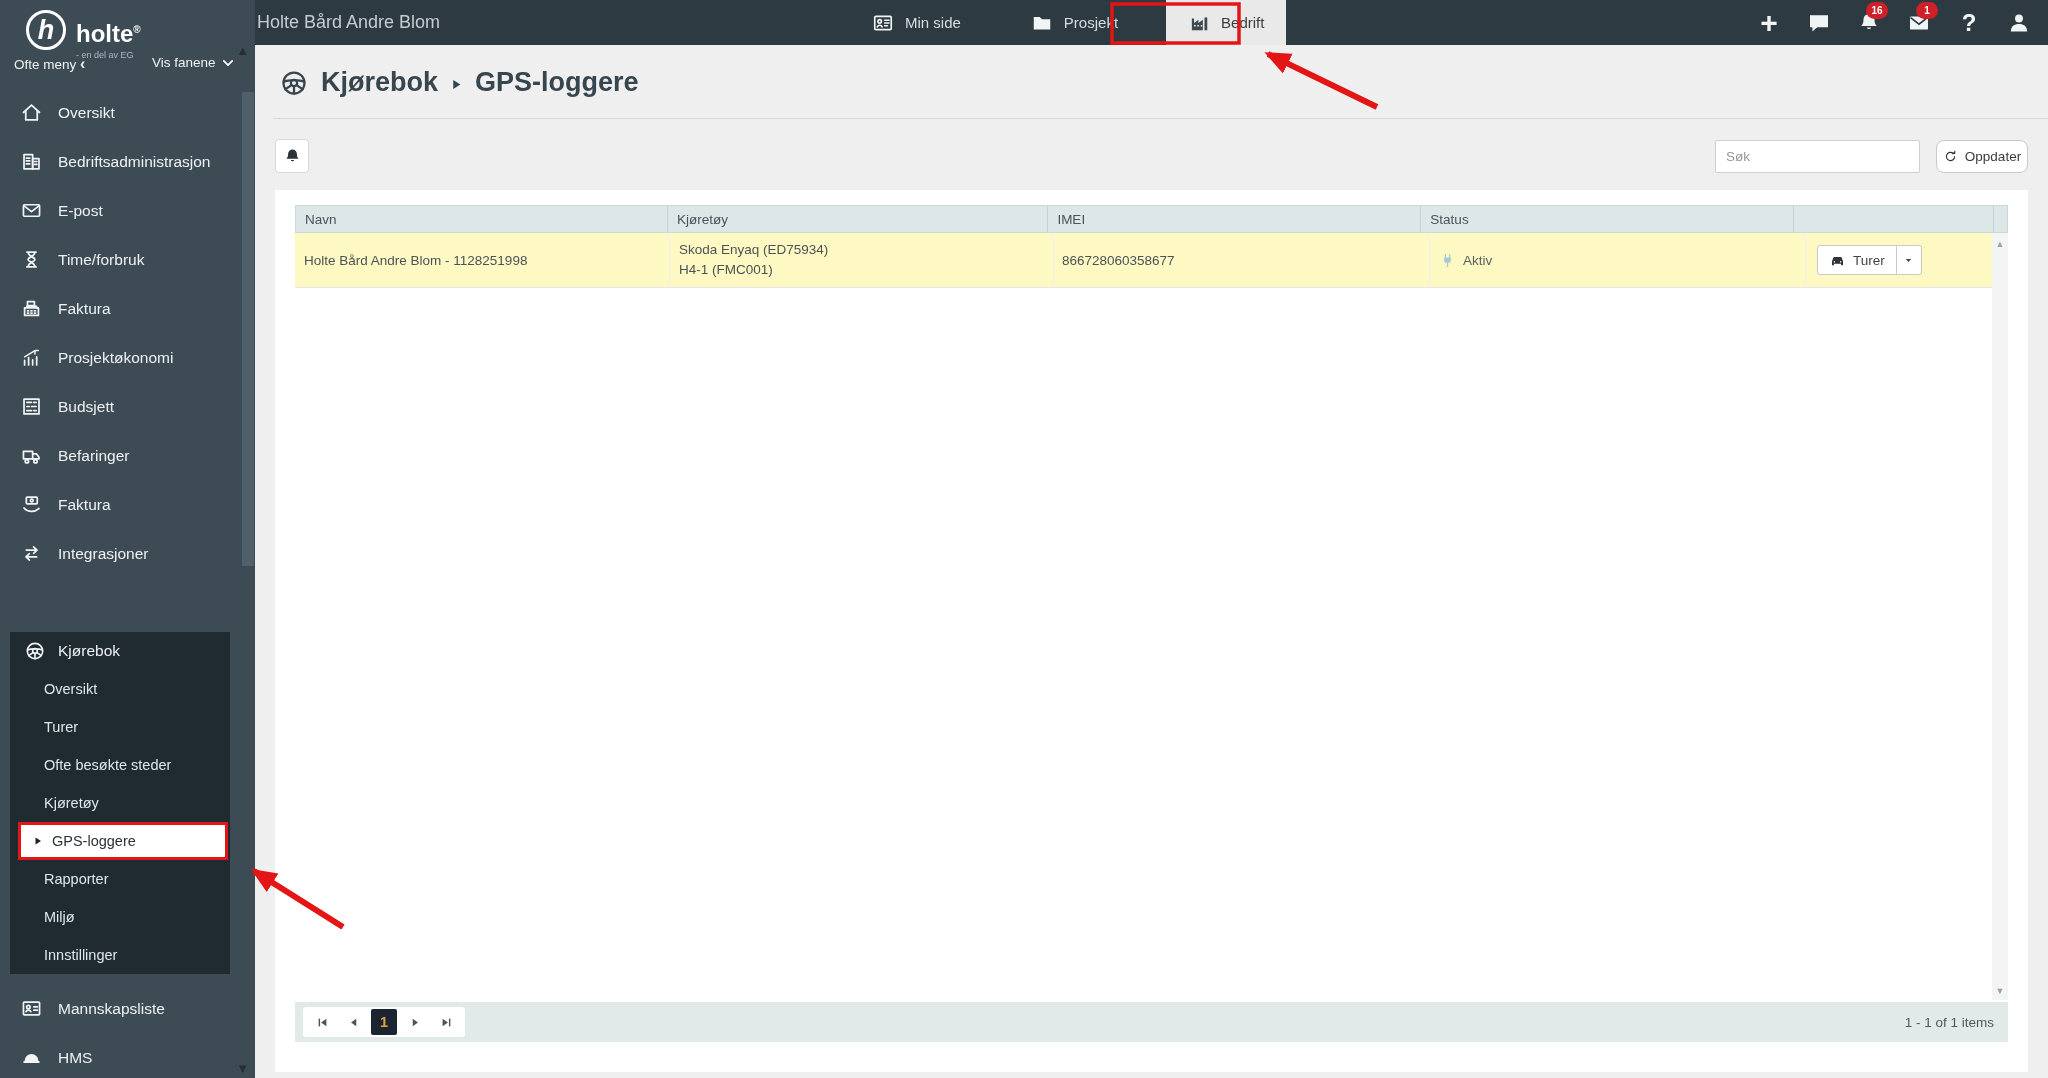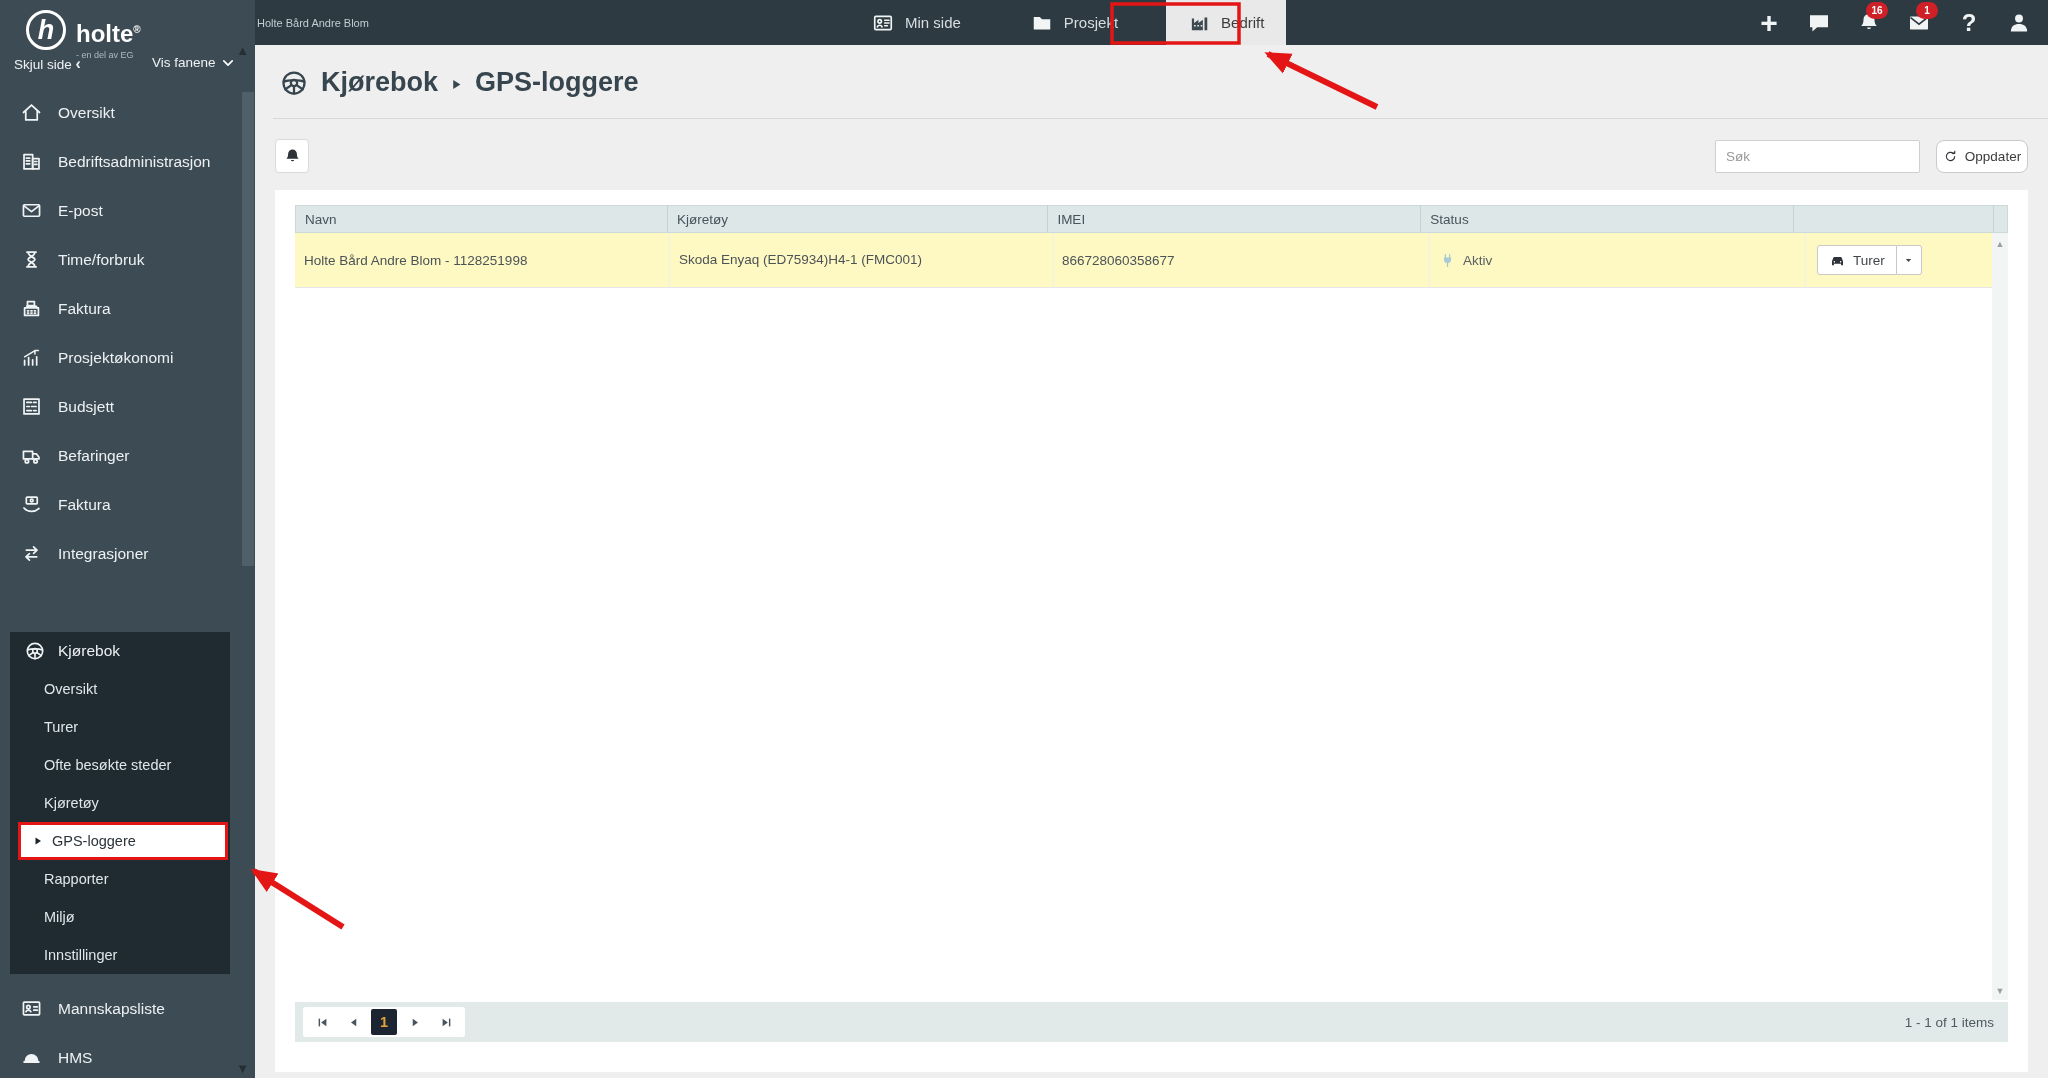--- a/index.html
+++ b/index.html
@@ -1,21 +1,21 @@
 <!DOCTYPE html>
 <html><head>
 <meta charset="utf-8">
 <style>
   html,body{margin:0;padding:0;width:2048px;height:1078px;overflow:hidden;
     font-family:"Liberation Sans",sans-serif;background:#efefef;position:relative;}
   *{box-sizing:border-box;}
   
   .topbar{position:absolute;left:0;top:0;width:2048px;height:45px;background:#2d3a41;z-index:4;}
   .topbar-user{position:absolute;left:257px;top:0;height:45px;display:flex;align-items:center;
-    color:#c3cdd2;font-size:11px;}
+    color:#c3cdd2;font-size:18px;}
   .tabs{position:absolute;left:850px;top:0;height:45px;display:flex;gap:26px;}
   .tab{display:flex;align-items:center;gap:11px;padding:0 22px;color:#d7dee1;font-size:15px;cursor:pointer;}
   .tab .ic{width:22px;height:22px;color:#f2f5f6;}
   .tab.active{background:#e9e9e9;color:#3d3d3d;}
   .tab.active .ic{color:#3d4a52;}
   .top-icons{position:absolute;right:16px;top:0;height:45px;display:flex;align-items:center;gap:24px;color:#f1f4f5;}
   .tico{position:relative;width:26px;height:26px;display:flex;align-items:center;justify-content:center;cursor:pointer;}
   .tico .ic{width:24px;height:24px;color:#f1f4f5;}
   .glyph-plus{font-size:30px;line-height:26px;font-weight:bold;}
   .glyph-q{font-size:24px;line-height:26px;font-weight:bold;}
@@ -67,21 +67,21 @@
   .grid-header{margin:15px 20px 0 20px;height:28px;display:flex;background:#dde7e7;border:1px solid #ccd9d9;
     font-size:13.5px;color:#46545c;gap:28px;}
   .gh{display:flex;align-items:center;padding-left:9px;border-left:1px solid #c3d2d2;}
   .gh:first-child{border-left:none;}
   .gh.c0{width:374px;} .gh.c1{width:384px;} .gh.c2{width:376px;} .gh.c3{width:376px;} .gh.c4{width:187px;} .gh.c5{width:14px;}
   .grid-row{margin:0 36px 0 20px;height:55px;display:flex;border-bottom:1px solid #e7e7e7;
     font-size:13.5px;color:#4c5357;background:#fef9c3;}
   .gc{display:flex;align-items:center;padding-left:9px;border-left:1px solid #f0f0f0;}
   .gc:first-child{border-left:none;}
   .gc.c0{width:374px;} .gc.c1{width:384px;} .gc.c2{width:376px;padding-left:8px;} .gc.c3{width:376px;} .gc.c4{width:187px;}
-  .veh{display:flex;flex-direction:row;justify-content:center;line-height:20px;}
+  .veh{display:flex;flex-direction:column;justify-content:center;line-height:20px;}
   .status-wrap{display:flex;align-items:center;gap:7px;color:#5a6166;}
   .status-wrap .ic{width:17px;height:17px;color:#a9c9d4;}
   .btn-group{display:flex;margin-left:2px;}
   .trip-btn{height:30px;padding:0 11px;background:#fff;border:1px solid #c9c9c9;border-radius:3px 0 0 3px;
     display:flex;align-items:center;gap:7px;font-size:13.5px;color:#3f464b;cursor:pointer;}
   .trip-btn .ic{width:17px;height:17px;color:#2d3338;}
   .trip-caret{width:25px;height:30px;background:#fff;border:1px solid #c9c9c9;border-left:none;
     border-radius:0 3px 3px 0;display:flex;align-items:center;justify-content:center;cursor:pointer;}
   .trip-caret .ic{width:9px;height:9px;color:#3f464b;}
   .vtrack{position:absolute;right:20px;top:43px;bottom:72px;width:16px;background:#f3f4f4;color:#9aa0a3;font-size:9px;}
@@ -179,21 +179,21 @@
 <div class="sidebar">
   <div class="logo-row">
     <div class="logo-mark">h</div>
     <div>
       <div class="logo-text"><span>holte</span><span class="logo-reg">®</span></div>
       <div class="logo-tag">- en del av EG</div>
     </div>
   </div>
   <div class="menu-ctl">
     <span class="skjul">
-      <span>Skjul side</span>
+      <span>Ofte meny</span>
       <span class="chev-glyph">‹</span>
     </span>
     <span class="visf">
       <span>Vis fanene</span>
       <span class="ic">
           <svg viewBox="0 0 20 20" fill="none" stroke="currentColor" stroke-width="1.5" stroke-linecap="round" stroke-linejoin="round">
             <path d="M4 7 L10 13 L16 7" stroke-width="2.4"></path>
           </svg>
         </span>
     </span>

